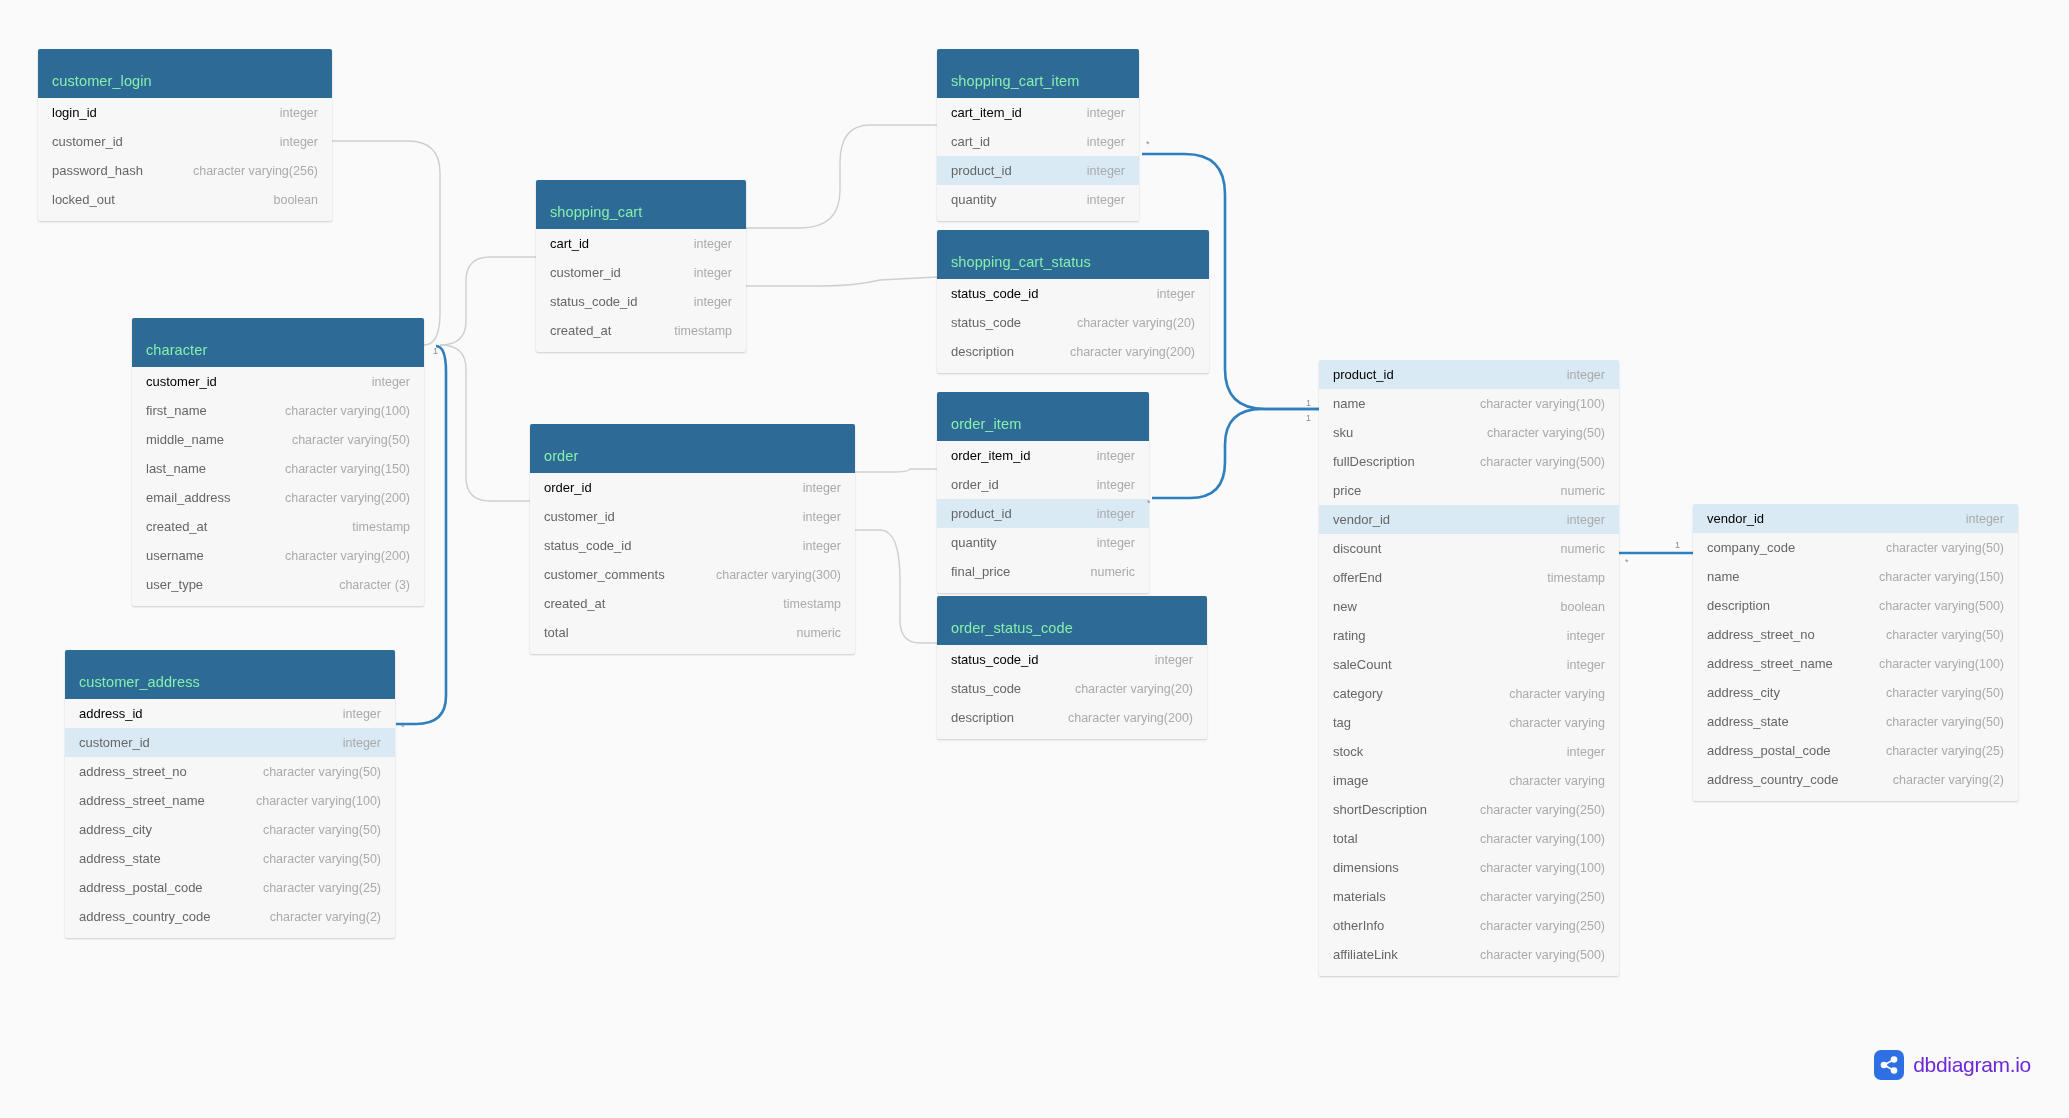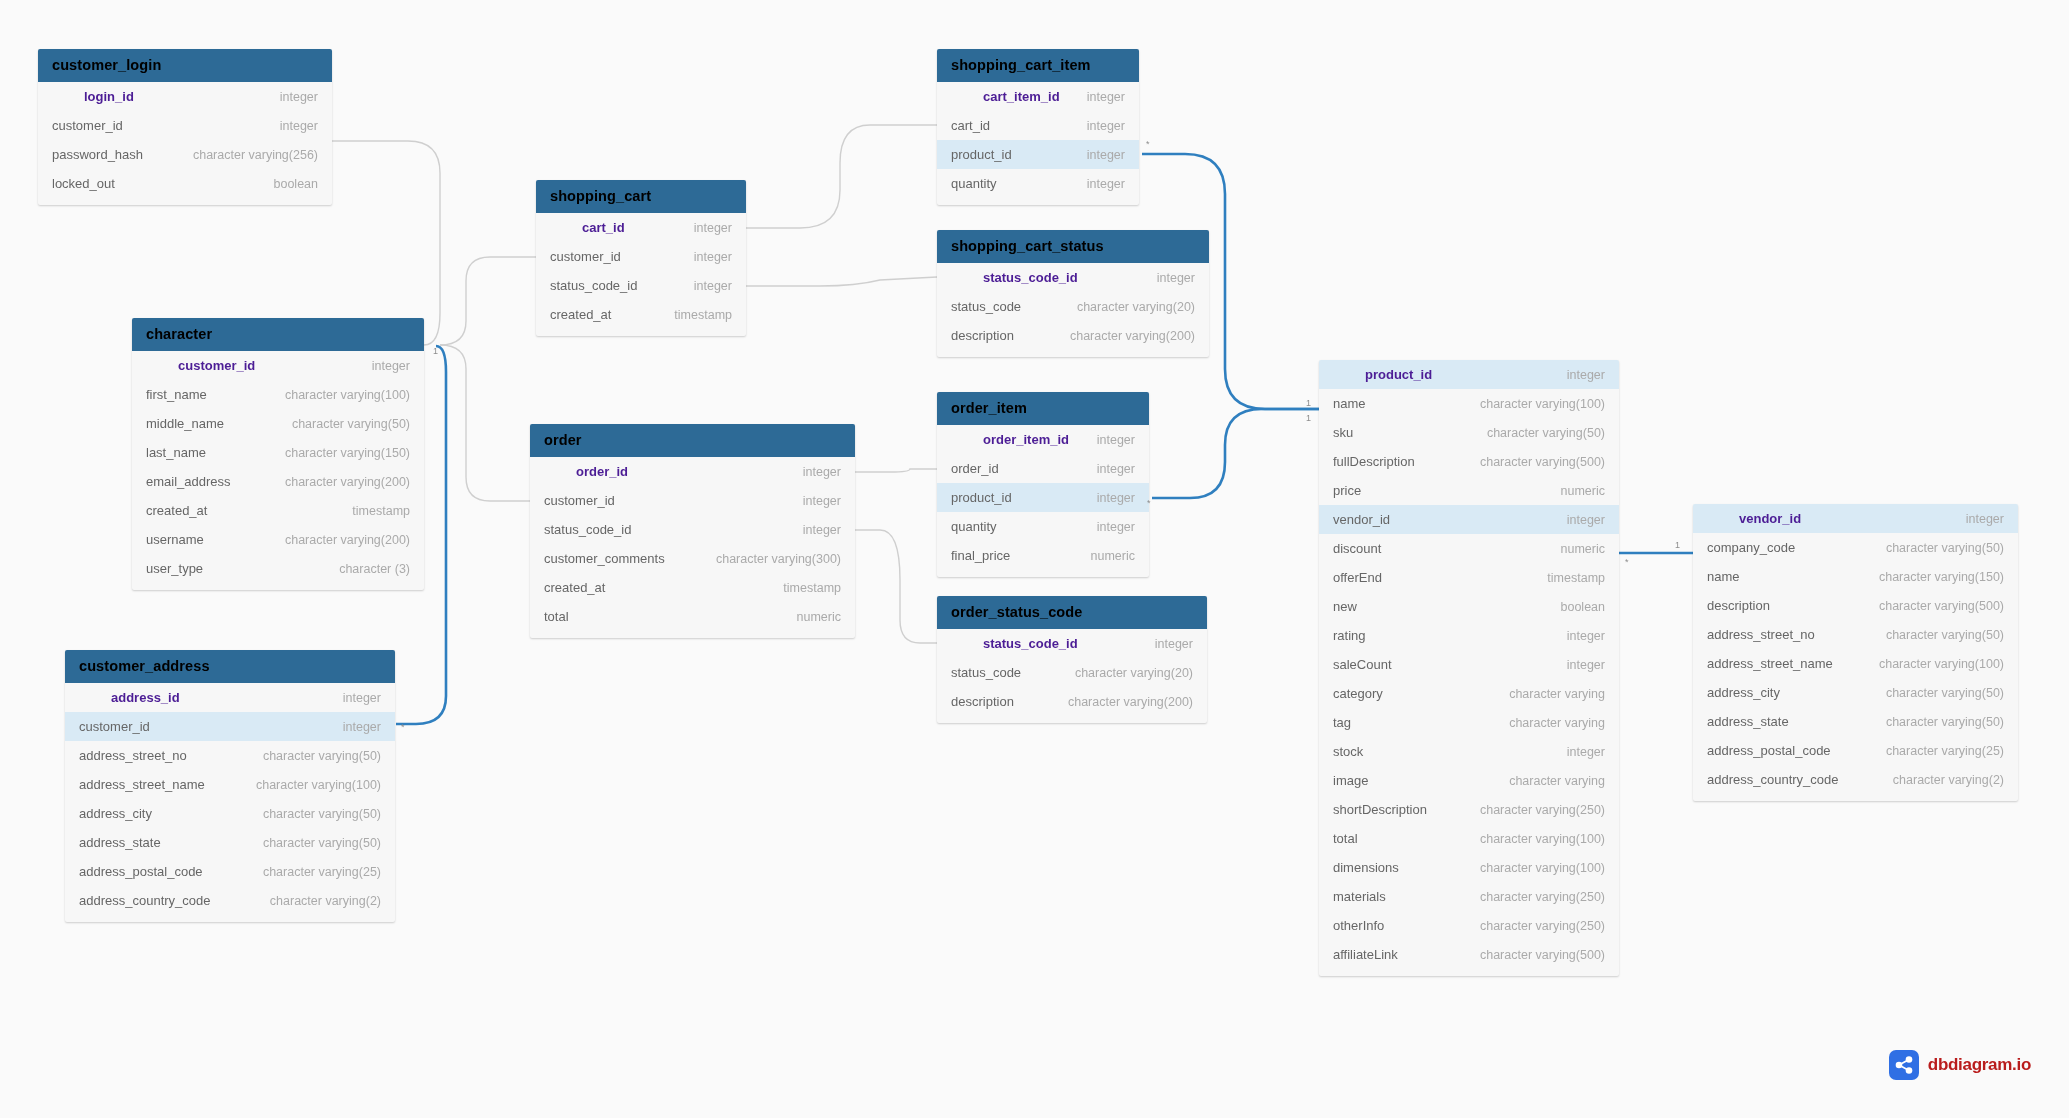--- a/index.html
+++ b/index.html
@@ -28,47 +28,46 @@
   }
   .table-card {
     position: absolute;
     background: #f7f7f7;
     border-radius: 2px;
     box-shadow: 0 1px 2px rgba(0,0,0,0.18);
     overflow: hidden;
   }
   .table-header {
     background: #2d6a96;
-    color: #000000;
+    color: #86efac;
     font-size: 14.5px;
-    font-weight: bold;
-    padding: 8px 14px 9px 14px;
+    font-weight: normal;
+    padding: 24px 14px 9px 14px;
     letter-spacing: 0.1px;
     white-space: nowrap;
   }
   .field-row {
     display: flex;
     justify-content: space-between;
     align-items: center;
     padding: 0 14px;
     height: 29px;
     box-sizing: border-box;
     white-space: nowrap;
   }
   .field-row.highlight {
     background: #d9eaf5;
   }
   .field-name {
     font-size: 13px;
     color: #666666;
   }
   .field-row.pk .field-name {
-    color: #4c1d95;
-    font-weight: bold;
-    margin-left: 32px;
+    color: #000000;
+    font-weight: normal;
   }
   .field-type {
     font-size: 12.5px;
     color: #aaaaaa;
     padding-left: 26px;
   }
   .card-pad {
     height: 7px;
   }
   .rel-label {
@@ -87,24 +86,23 @@
   }
   #brand .logo-mark {
     width: 30px;
     height: 30px;
     background: #2f6fe4;
     border-radius: 7px;
     position: relative;
     flex: none;
   }
   #brand .brand-text {
-    font-size: 17px;
-    color: #b91c1c;
+    font-size: 21px;
+    color: #6d28d9;
     letter-spacing: -0.3px;
-    font-weight: bold;
   }
 </style>
 </head>
 <body>
 
 <div id="canvas">
 
   <svg id="edges" viewBox="0 0 2069 1118" xmlns="http://www.w3.org/2000/svg">
 
     <path d="M 332 141 L 408 141 Q 440 141 440 173 L 440 313 Q 440 345 424 345" fill="none" stroke="#cfcfcf" stroke-width="1.4"></path>

